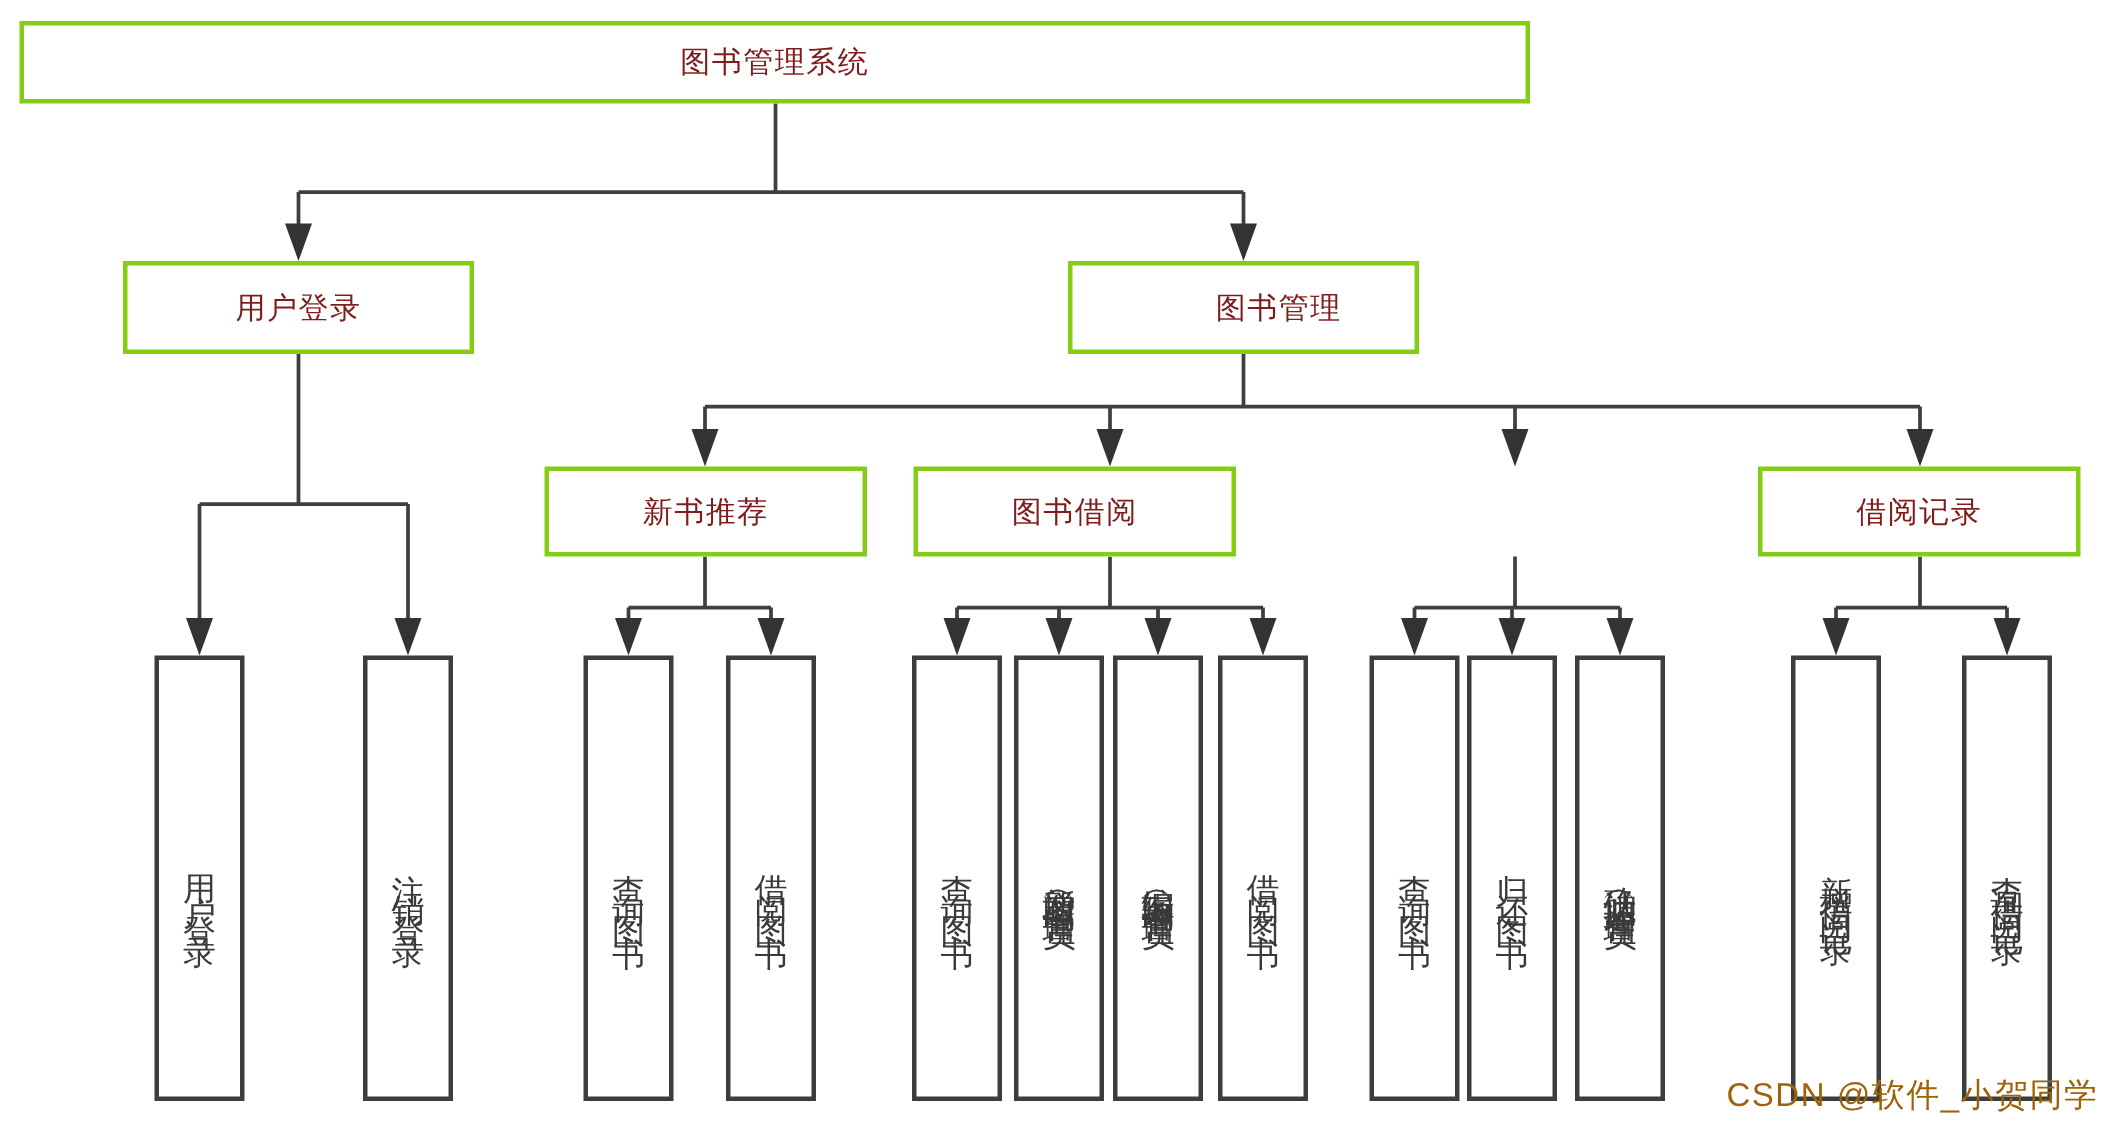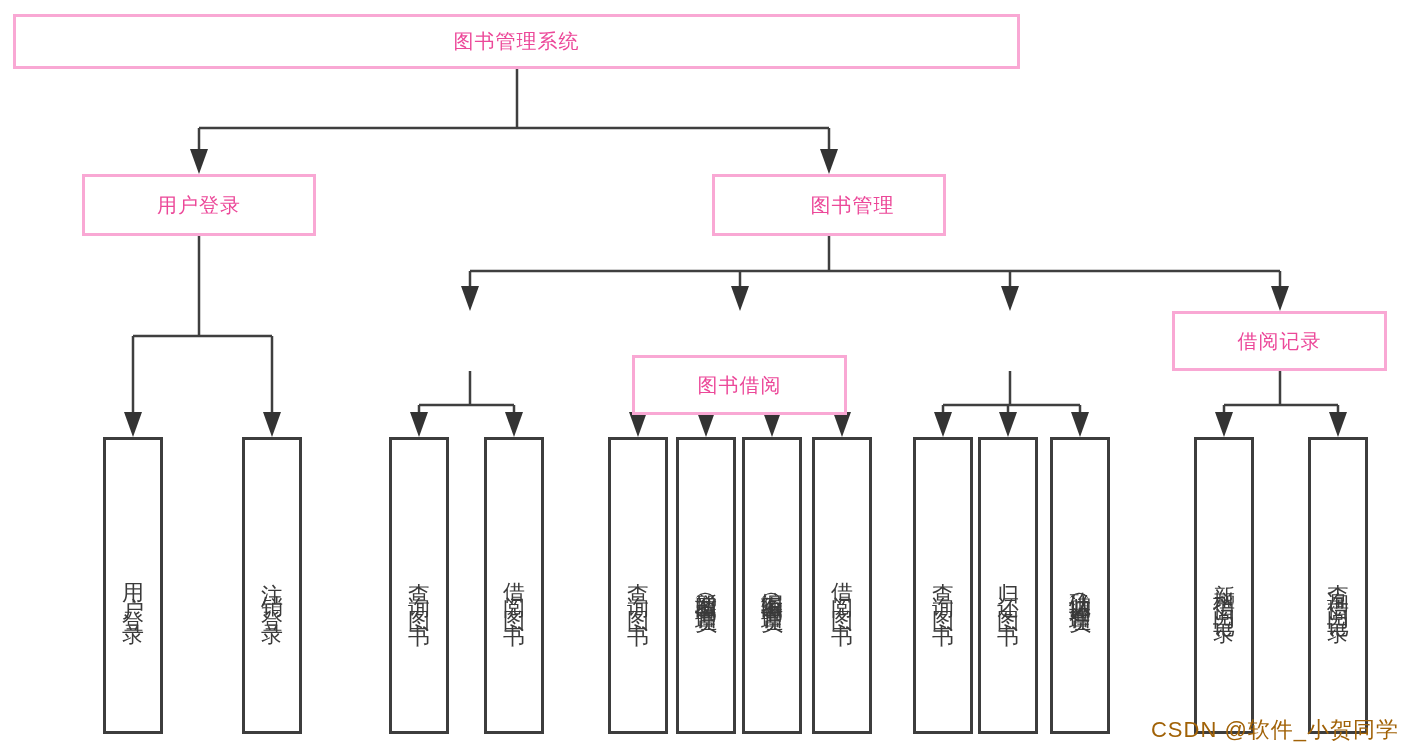--- a/index.html
+++ b/index.html
@@ -13,26 +13,26 @@
     overflow: hidden;
   }
   .connectors {
     position: absolute;
     left: 0; top: 0;
     width: 1405px; height: 747px;
   }
   .node {
     position: absolute;
     background: #ffffff;
-    border: 3px solid #f9a8d4;
+    border: 3px solid #84cc16;
     box-sizing: border-box;
     display: flex;
     align-items: center;
     justify-content: center;
-    color: #ec4899;
+    color: #7f1d1d;
     text-align: center;
   }
   .root-node {
     left: 13px; top: 14px;
     width: 1007px; height: 55px;
     font-size: 20px;
     letter-spacing: 1px;
   }
   .l2-node {
     top: 174px;
@@ -162,21 +162,24 @@
     <span>图书管理系统</span>
   </div>
 
   <div class="node l2-node l2-left">
     <span>用户登录</span>
   </div>
   <div class="node l2-node l2-right">
     <span>图书管理</span>
   </div>
 
-  <div class="node l3-node" style="left:632px;margin-top:44px;">
+  <div class="node l3-node" style="left:363px;">
+    <span>新书推荐</span>
+  </div>
+  <div class="node l3-node" style="left:609px;">
     <span>图书借阅</span>
   </div>
   <div class="node l3-node" style="left:1172px;">
     <span>借阅记录</span>
   </div>
 
   <div class="leaf len4" style="left:103px;">
     <span class="leaf-label">用户登录</span>
   </div>
   <div class="leaf len4" style="left:242px;">

